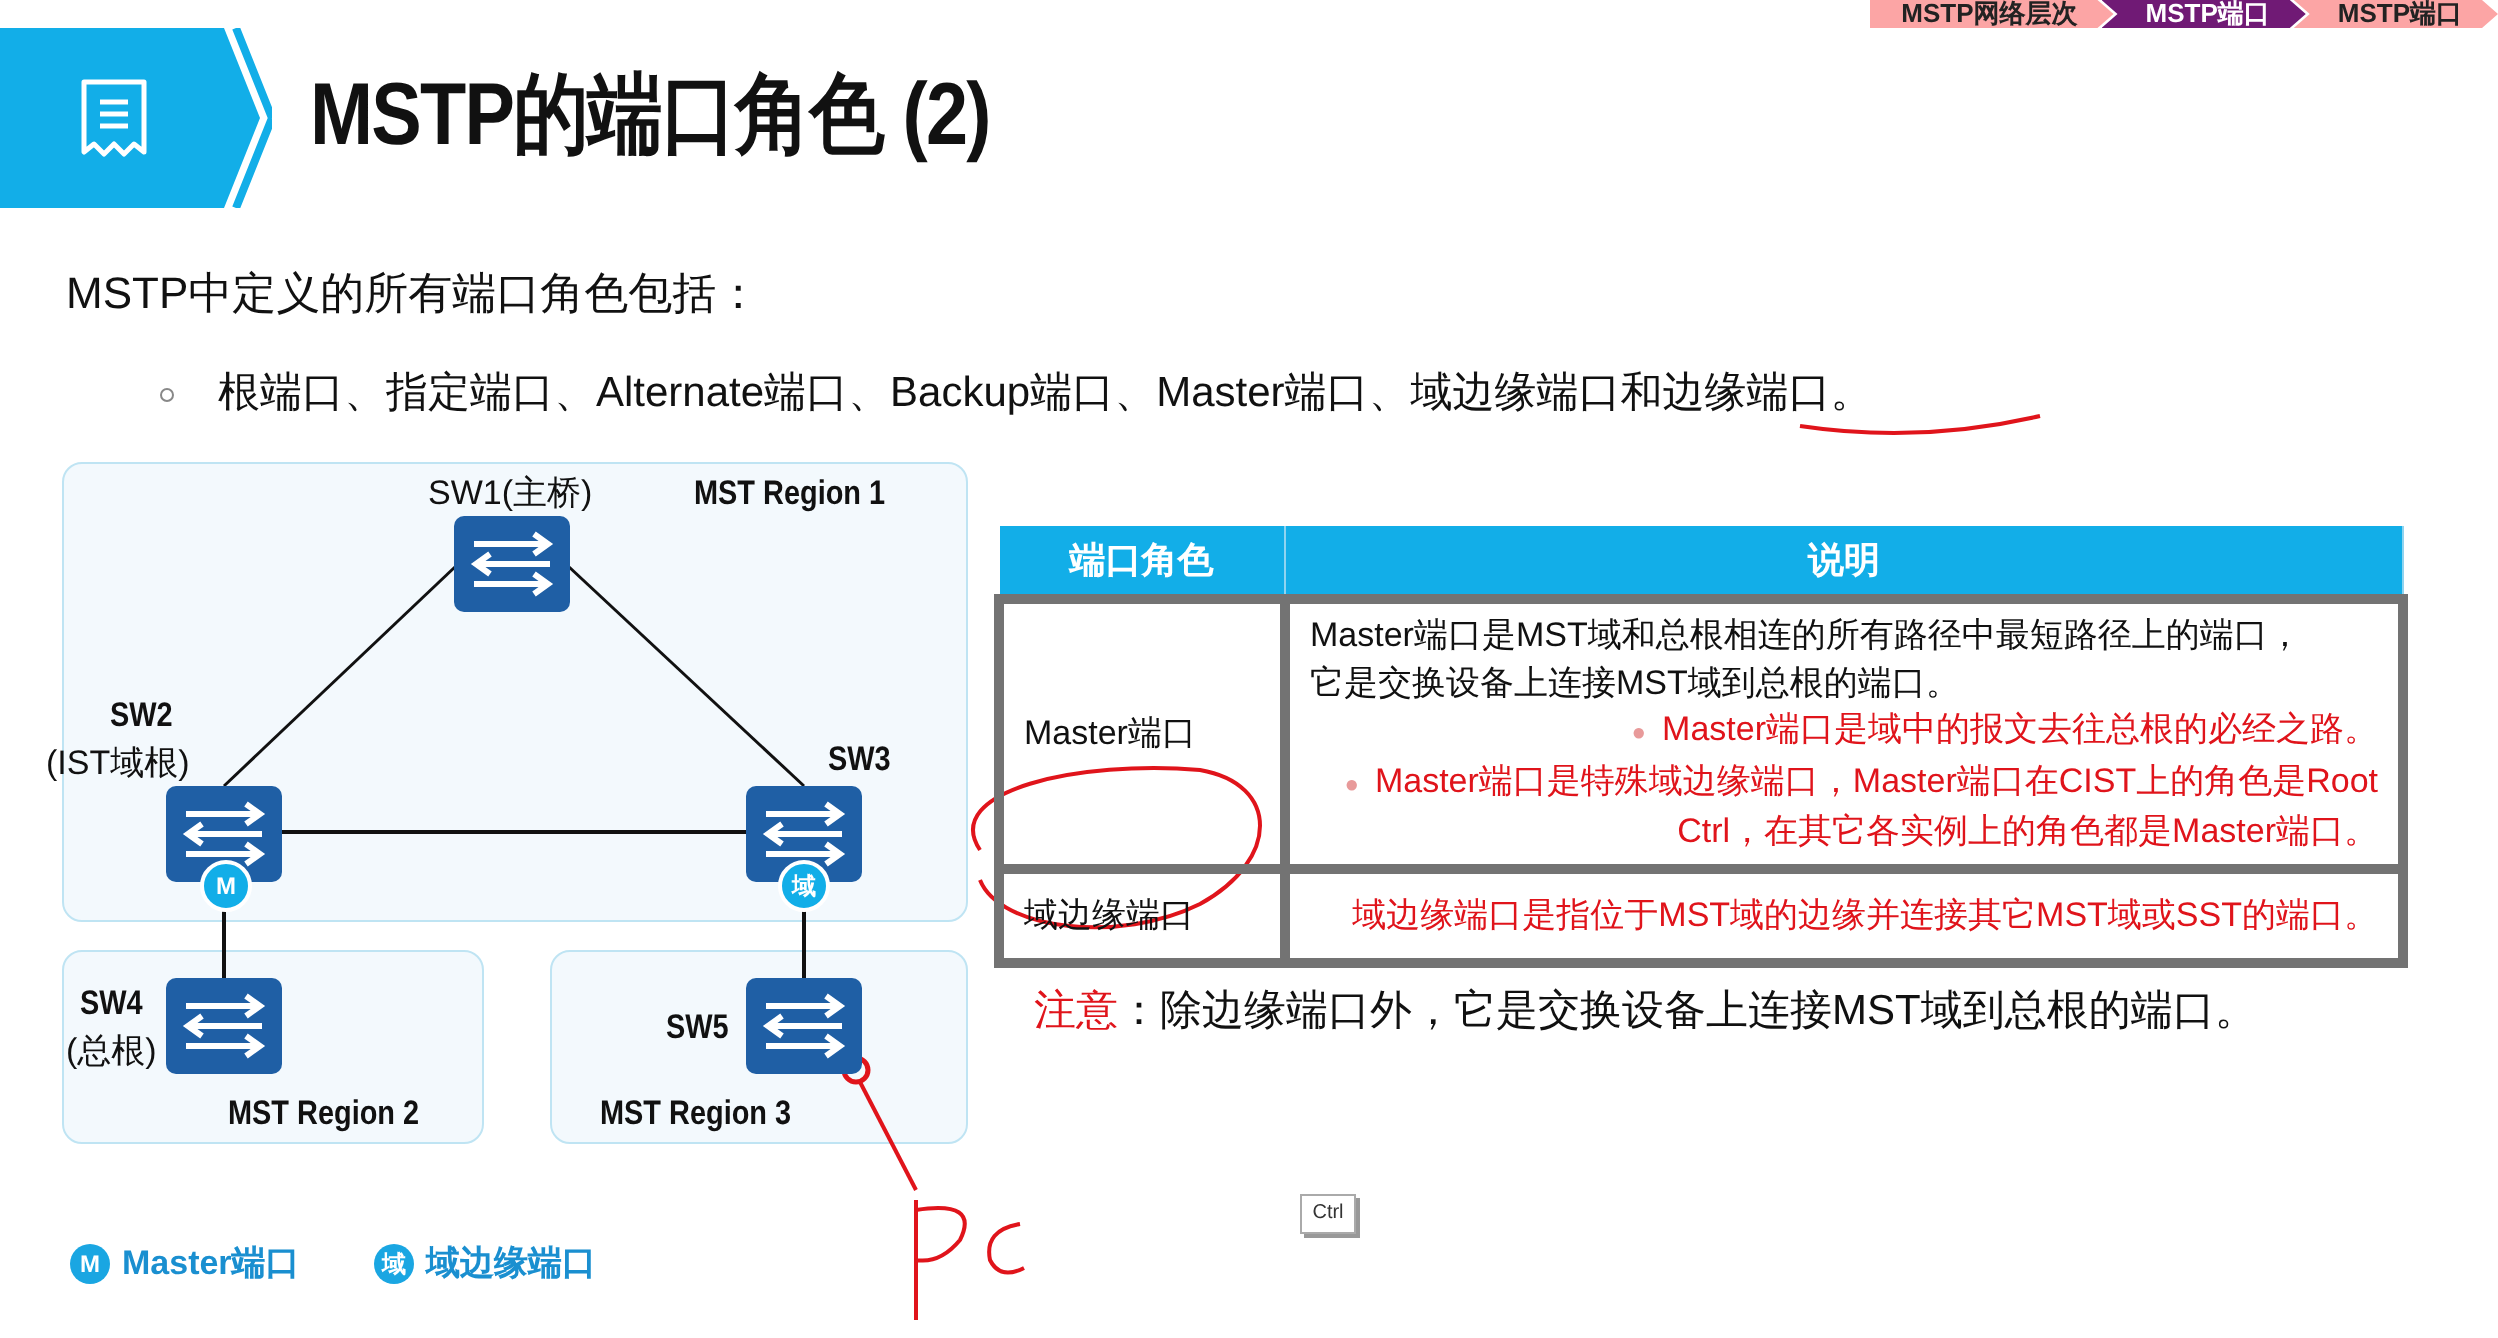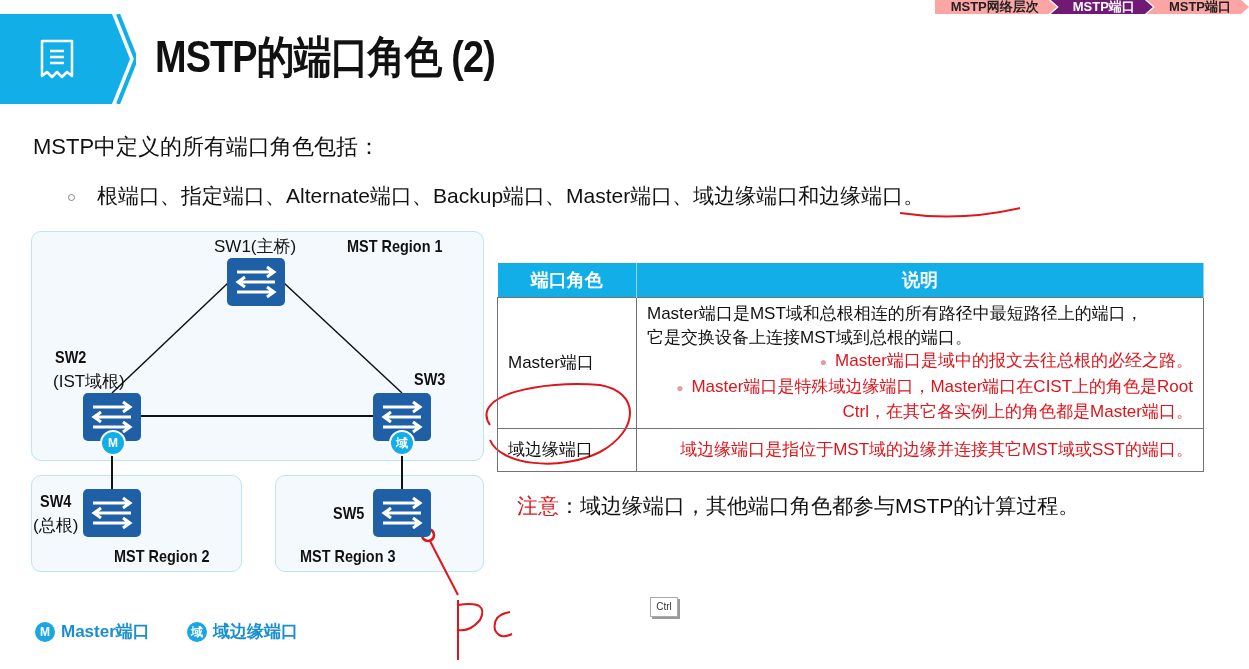--- a/index.html
+++ b/index.html
@@ -13,42 +13,42 @@
   .doc-icon { left:38px; top:38px; width:38px; height:44px; }
   .title { left:155px; top:28px; font-size:44px; font-weight:bold; letter-spacing:-1px; transform:scaleX(0.86); transform-origin:left top; white-space:nowrap; }
 
   
   .crumbs { right:0; top:0; height:14px; display:flex; font-size:13px; font-weight:bold; line-height:14px; overflow:hidden; }
   .crumb { padding:0 18px 0 22px; background:#fca5a5; color:#222; clip-path:polygon(0 0, calc(100% - 8px) 0, 100% 50%, calc(100% - 8px) 100%, 0 100%, 8px 50%); margin-left:-6px; white-space:nowrap; }
   .crumb.first { clip-path:polygon(0 0, calc(100% - 8px) 0, 100% 50%, calc(100% - 8px) 100%, 0 100%); }
   .crumb.active { background:#701a75; color:#fff; }
 
   .intro { left:33px; top:132px; font-size:22px; white-space:nowrap; }
-  .bullet-line { left:68px; top:182px; font-size:21px; white-space:nowrap; }
+  .bullet-line { left:80px; top:182px; font-size:21px; white-space:nowrap; }
   .bullet-dot { display:inline-block; width:5px; height:5px; border:1px solid #888; border-radius:50%; margin-right:22px; vertical-align:middle; }
 
   
   .region { border:1.5px solid #bfe4f3; background:#f3f9fd; border-radius:10px; }
   .r1 { left:31px; top:231px; width:451px; height:228px; }
   .r2 { left:31px; top:475px; width:209px; height:95px; }
   .r3 { left:275px; top:475px; width:207px; height:95px; }
   .switch { width:58px; height:48px; background:#1f5fa5; border-radius:5px; }
   .lbl { font-size:17px; font-weight:bold; white-space:nowrap; transform:scaleX(0.85); transform-origin:left top; }
   .lbl-n { font-size:17px; white-space:nowrap; }
   .badge { width:22px; height:22px; border-radius:50%; background:#12aee8; border:2px solid #fff; color:#fff; font-size:12px; font-weight:bold; text-align:center; line-height:22px; }
   svg.links { left:0; top:0; width:1249px; height:669px; pointer-events:none; }
 
   
   .legend { top:620px; font-size:17px; font-weight:bold; color:#1a8fd0; white-space:nowrap; display:flex; align-items:center; }
   .legend .lb { width:20px; height:20px; border-radius:50%; background:#1aa6e2; color:#fff; font-size:12px; text-align:center; line-height:20px; margin-right:6px; }
 
   
   table.roles { position:absolute; left:497px; top:231px; width:707px; border-collapse:collapse; font-size:17px;margin-top:32px; }
   table.roles th { background:#12aee8; color:#fff; height:32px; font-weight:bold; font-size:18px; border-right:1px solid #8fd4f0; }
-  table.roles td { border:1px solid #737373; padding:4px 10px; vertical-align:middle; }
+  table.roles td { border:5px solid #737373; padding:4px 10px; vertical-align:middle; }
   table.roles td.role { width:118px; }
   table.roles td.desc { line-height:23.5px; }
   .red { color:#e0141b;text-align:right; }
   .dot { color:#e89a9a; font-size:12px; margin-right:8px; }
 
   .note { left:517px; top:490px; font-size:21px; line-height:32px; white-space:nowrap; }
   .ctrl { left:650px; top:597px; width:26px; height:18px; border:1px solid #aaa; box-shadow:2px 2px 0 #999; background:#fff; font-size:10px; text-align:center; line-height:18px; color:#333; }
 </style>
 </head>
 <body>
@@ -121,21 +121,21 @@
     <path d="M10 14 H46 M40 9 L47 14 L40 19 M48 24 H12 M18 19 L11 24 L18 29 M10 34 H46 M40 29 L47 34 L40 39" fill="none" stroke="#fff" stroke-width="3"></path>
   </svg>
 </div>
 
 <div class="abs badge" style="left:100px;top:430px;">M</div>
 <div class="abs badge" style="left:389px;top:430px;">域</div>
 
 <div class="abs lbl-n" style="left:214px;top:235px;"><span style="font-weight:normal">SW1</span><span>(主桥)</span></div>
 <div class="abs lbl" style="left:347px;top:237px;">MST Region 1</div>
 <div class="abs lbl" style="left:55px;top:348px;">SW2</div>
-<div class="abs lbl-n" style="left:53px;top:370px;">(IST域根)</div>
+<div class="abs lbl-n" style="left:23px;top:370px;">(IST域根)</div>
 <div class="abs lbl" style="left:414px;top:370px;">SW3</div>
 <div class="abs lbl" style="left:40px;top:492px;">SW4</div>
 <div class="abs lbl-n" style="left:33px;top:514px;text-align:right;">(总根)</div>
 <div class="abs lbl" style="left:333px;top:504px;">SW5</div>
 <div class="abs lbl" style="left:114px;top:547px;">MST Region 2</div>
 <div class="abs lbl" style="left:300px;top:547px;">MST Region 3</div>
 
 <div class="abs legend" style="left:35px;">
   <span class="lb">M</span>
   <span>Master端口</span>
@@ -163,16 +163,16 @@
       </td>
     </tr>
     <tr>
       <td class="role" style="height:34px;">域边缘端口</td>
       <td class="desc red">域边缘端口是指位于MST域的边缘并连接其它MST域或SST的端口。</td>
     </tr>
   </tbody>
 </table>
 
 <div class="abs note">
-  <div><span class="red">注意</span><span>：域边缘端口，其他端口角色都参与MSTP的计算过程。</span></div>
+  <div><span class="red">注意</span><span>：除边缘端口外，它是交换设备上连接MST域到总根的端口。</span></div>
 </div>
 
 <div class="abs ctrl">Ctrl</div>
 
 </body></html>

